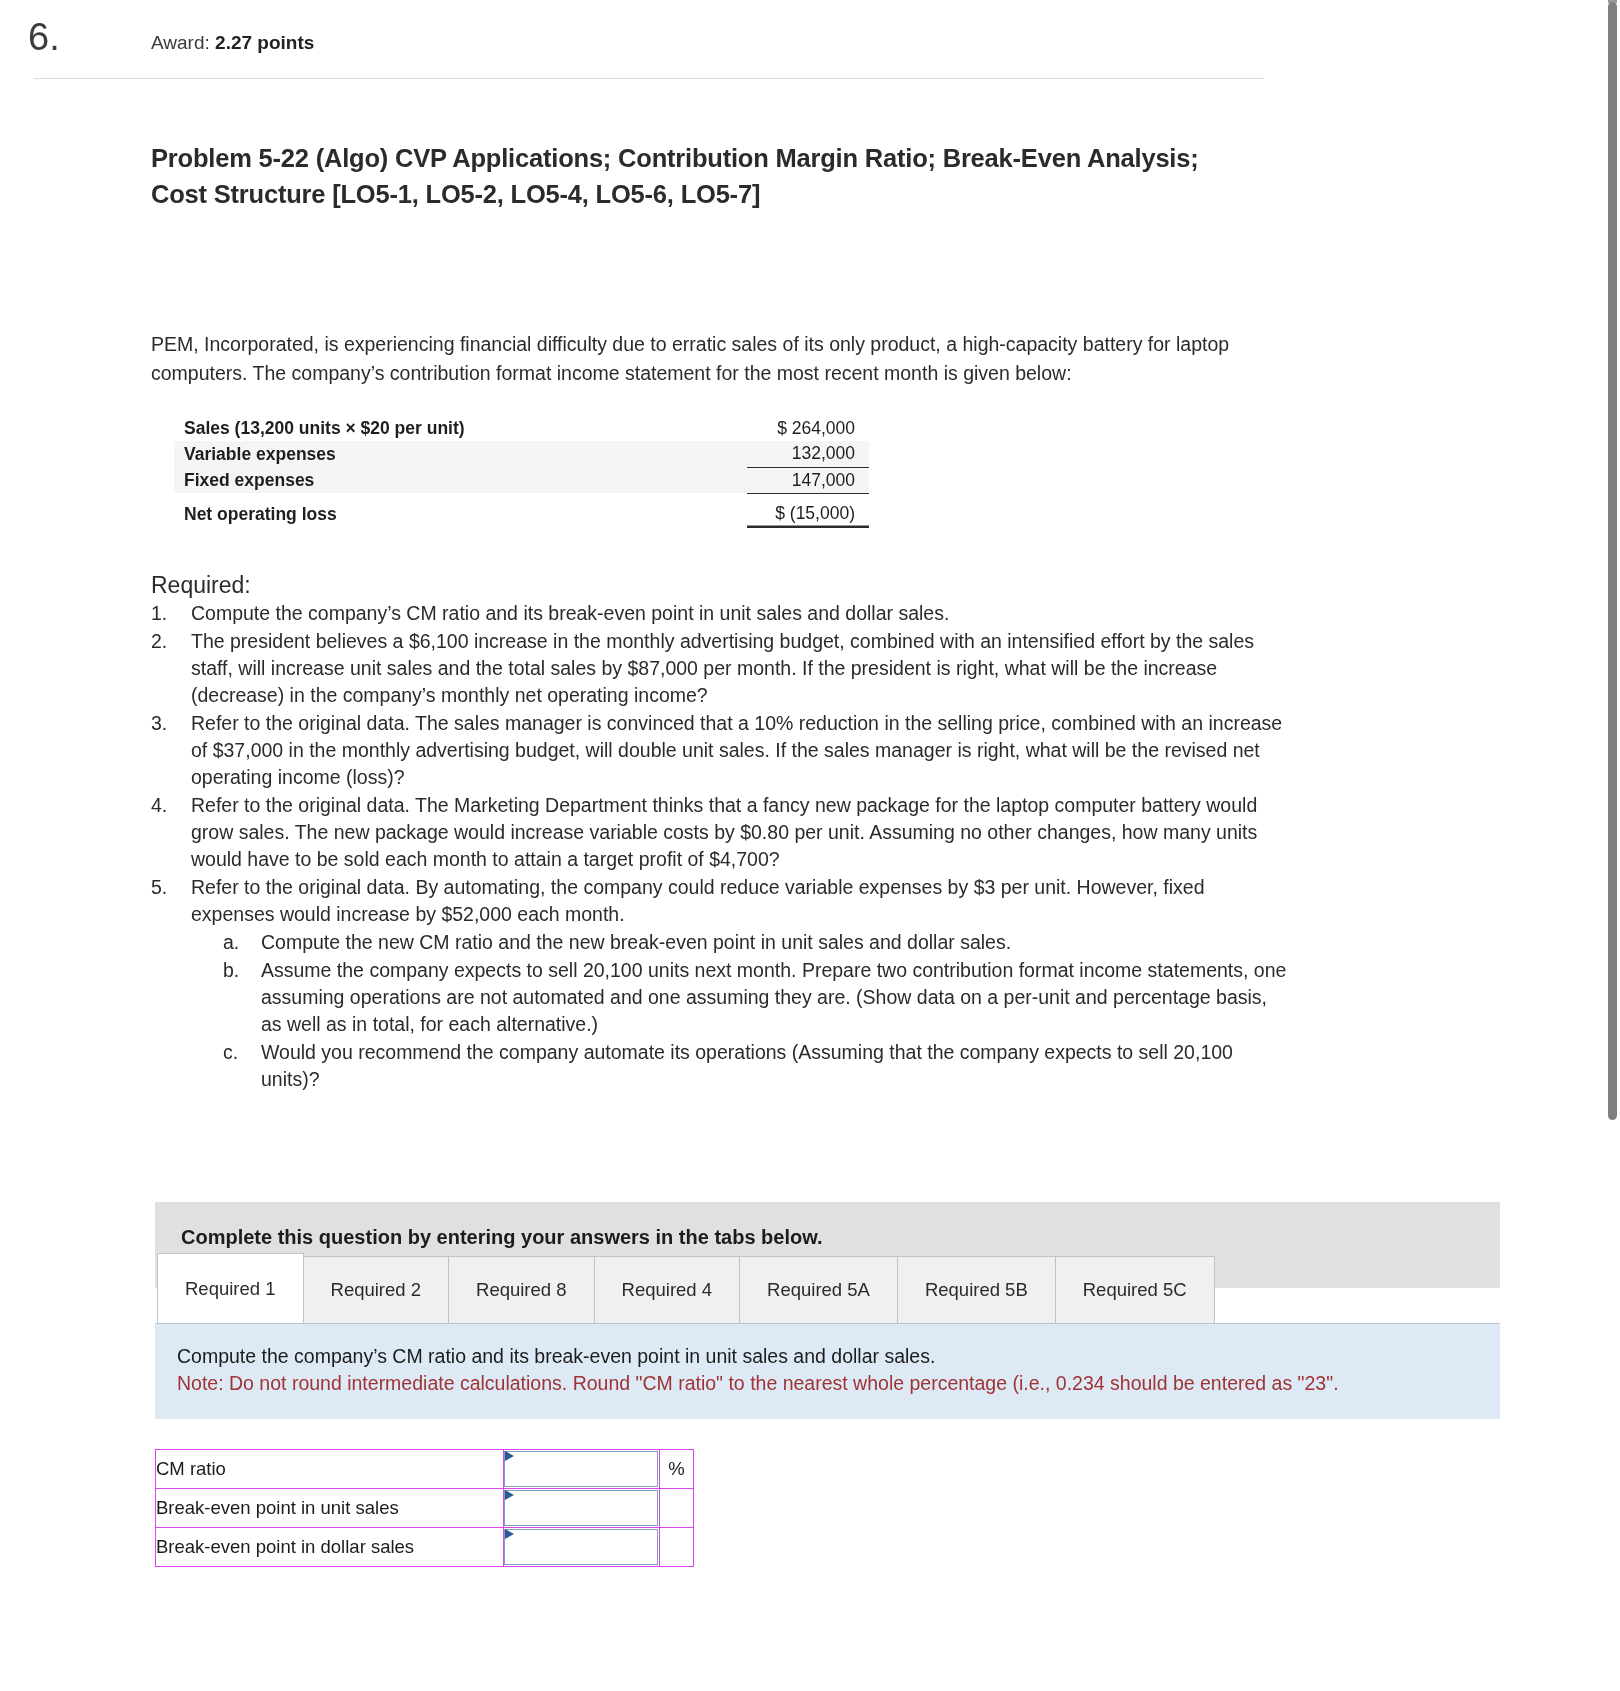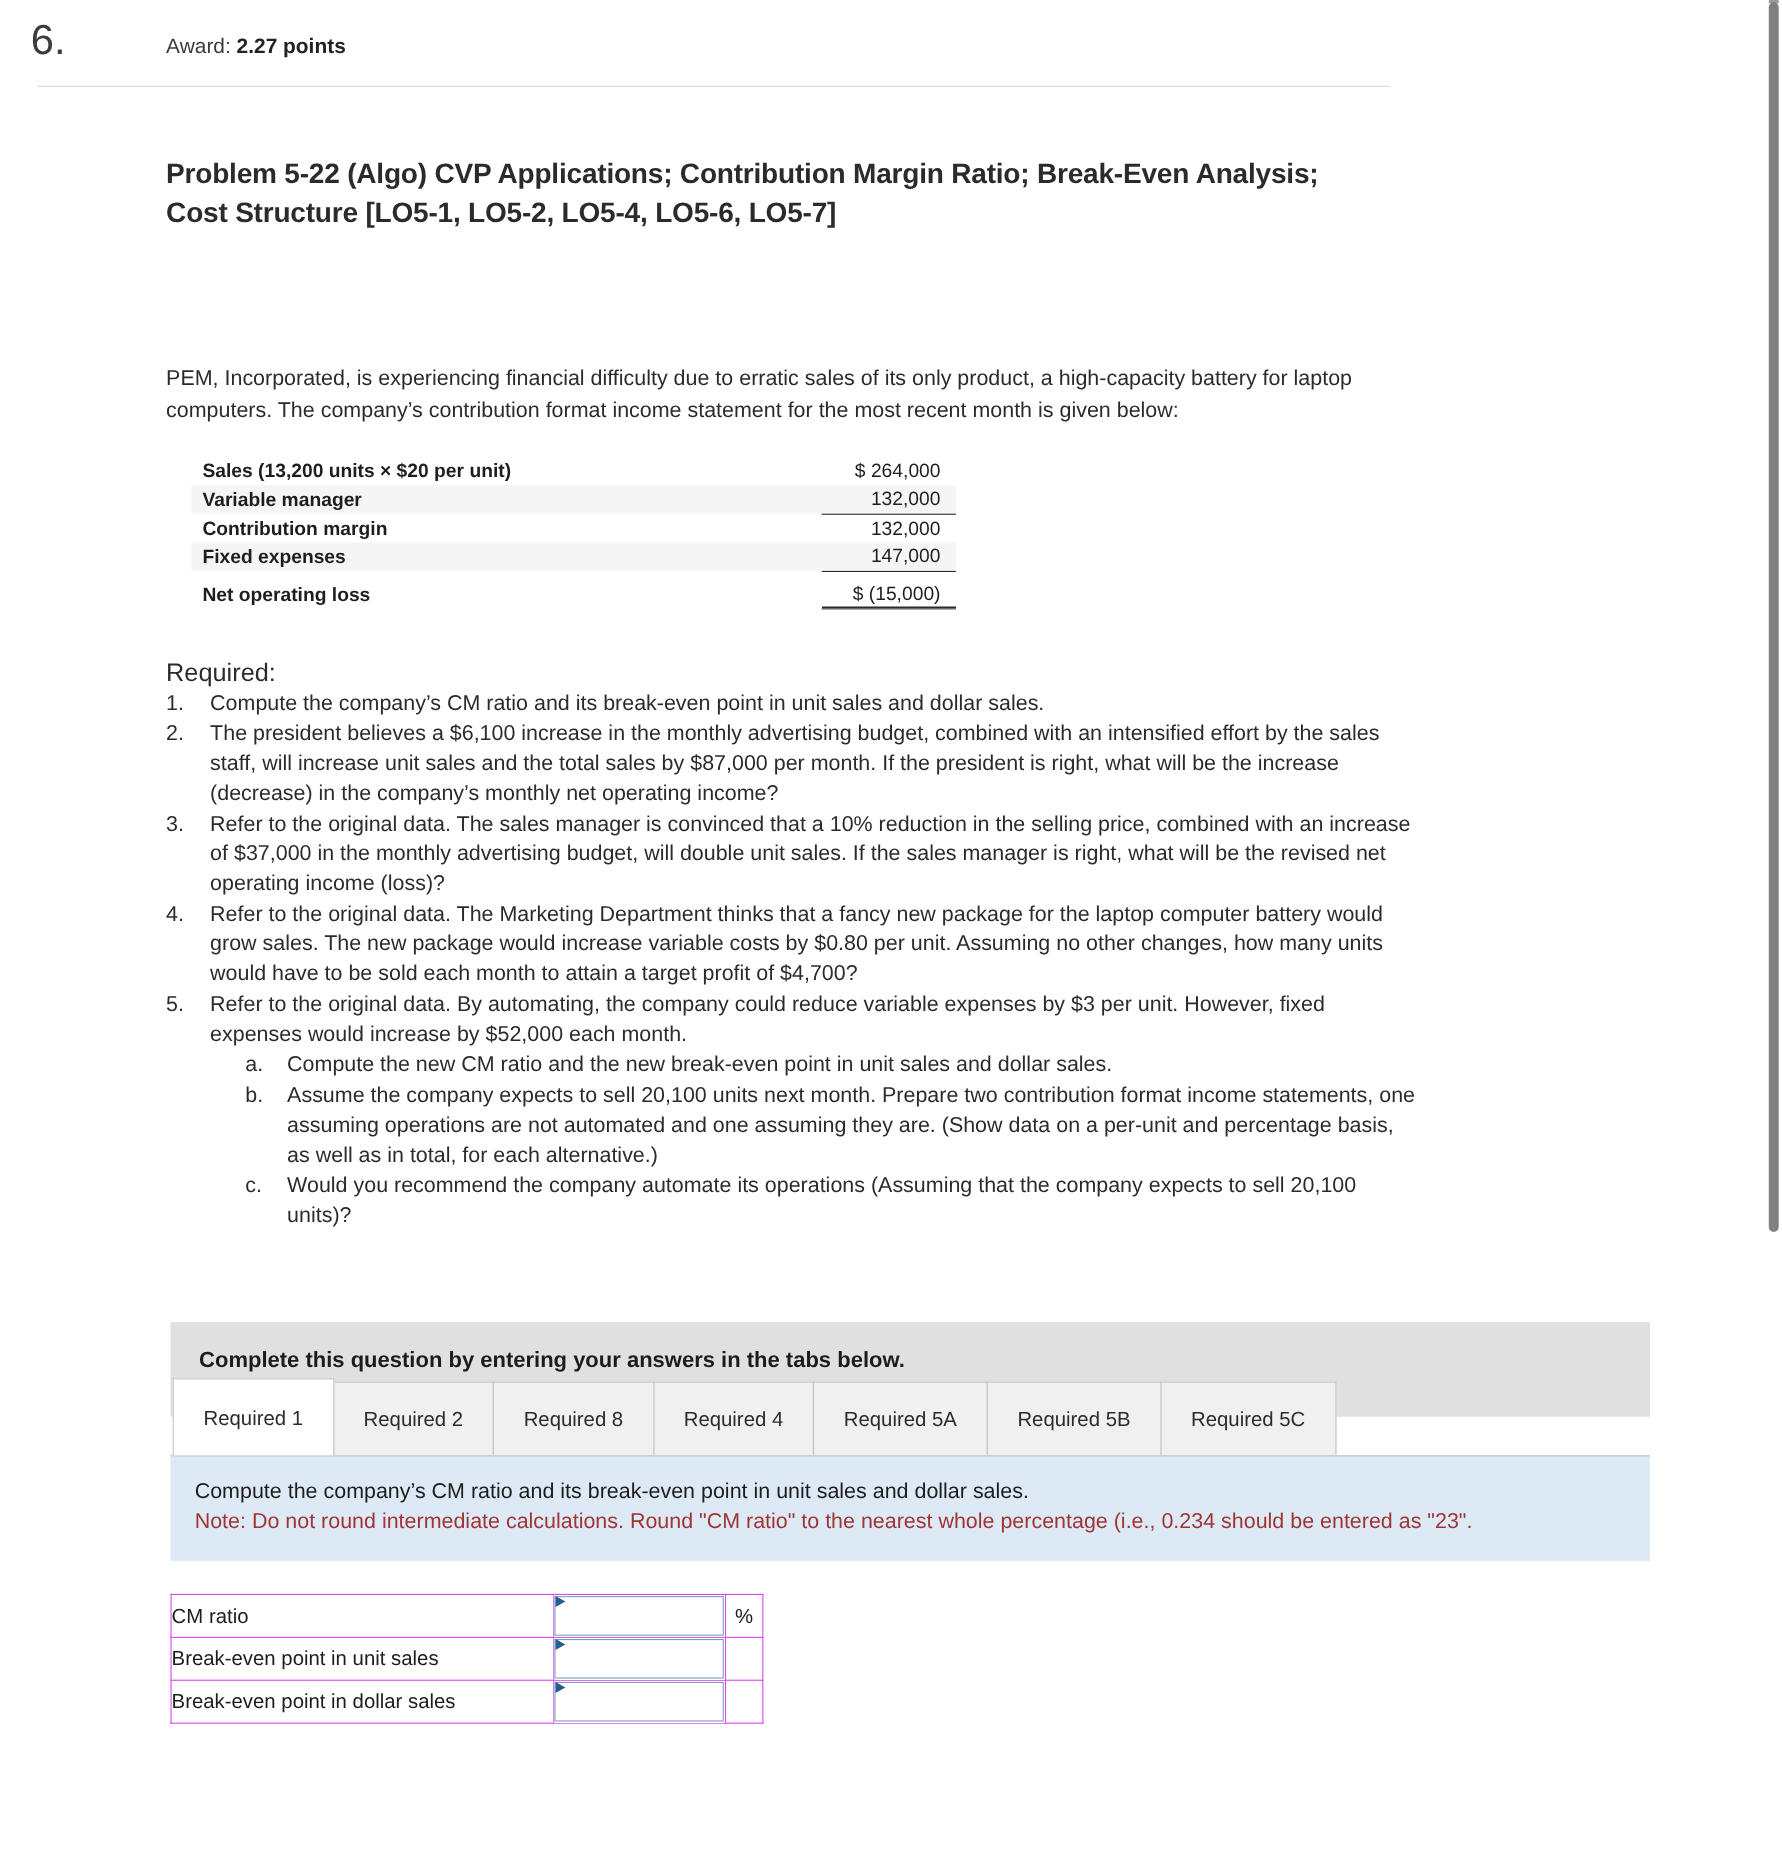--- a/index.html
+++ b/index.html
@@ -304,28 +304,23 @@
     <p class="intro">PEM, Incorporated, is experiencing financial difficulty due to erratic sales of its only product, a high-capacity battery for laptop computers. The company’s contribution format income statement for the most recent month is given below:</p>
 
     <table class="fin">
       <tbody>
         <tr>
           <td class="lbl">Sales (13,200 units × $20 per unit)</td>
           <td class="spacer"></td>
           <td class="num">$ 264,000</td>
         </tr>
         <tr class="shade">
-          <td class="lbl">Variable manager</td>
+          <td class="lbl">Variable expenses</td>
           <td class="spacer"></td>
           <td class="num ul-single">132,000</td>
-        </tr>
-        <tr>
-          <td class="lbl">Contribution margin</td>
-          <td class="spacer"></td>
-          <td class="num">132,000</td>
         </tr>
         <tr class="shade">
           <td class="lbl">Fixed expenses</td>
           <td class="spacer"></td>
           <td class="num ul-single">147,000</td>
         </tr>
         <tr class="gap">
           <td></td>
             <td></td>
             <td></td>

